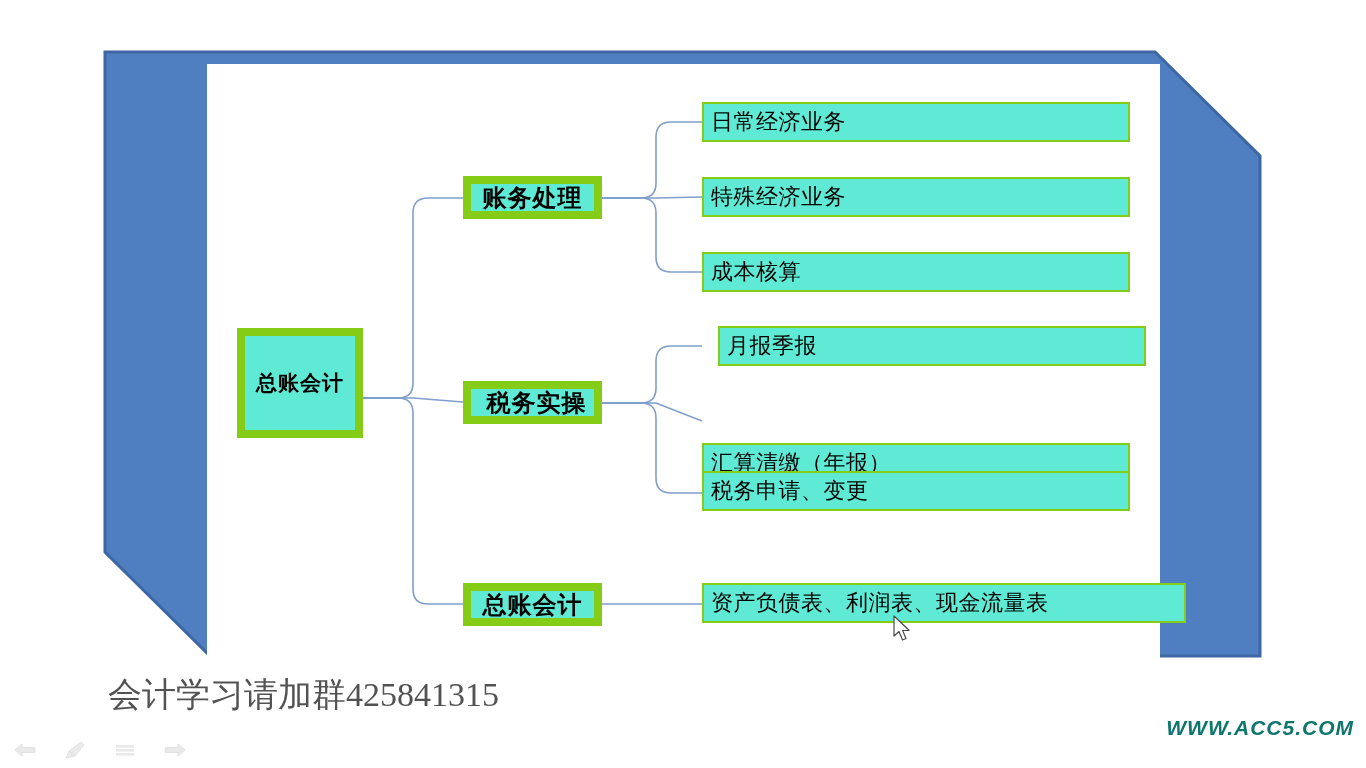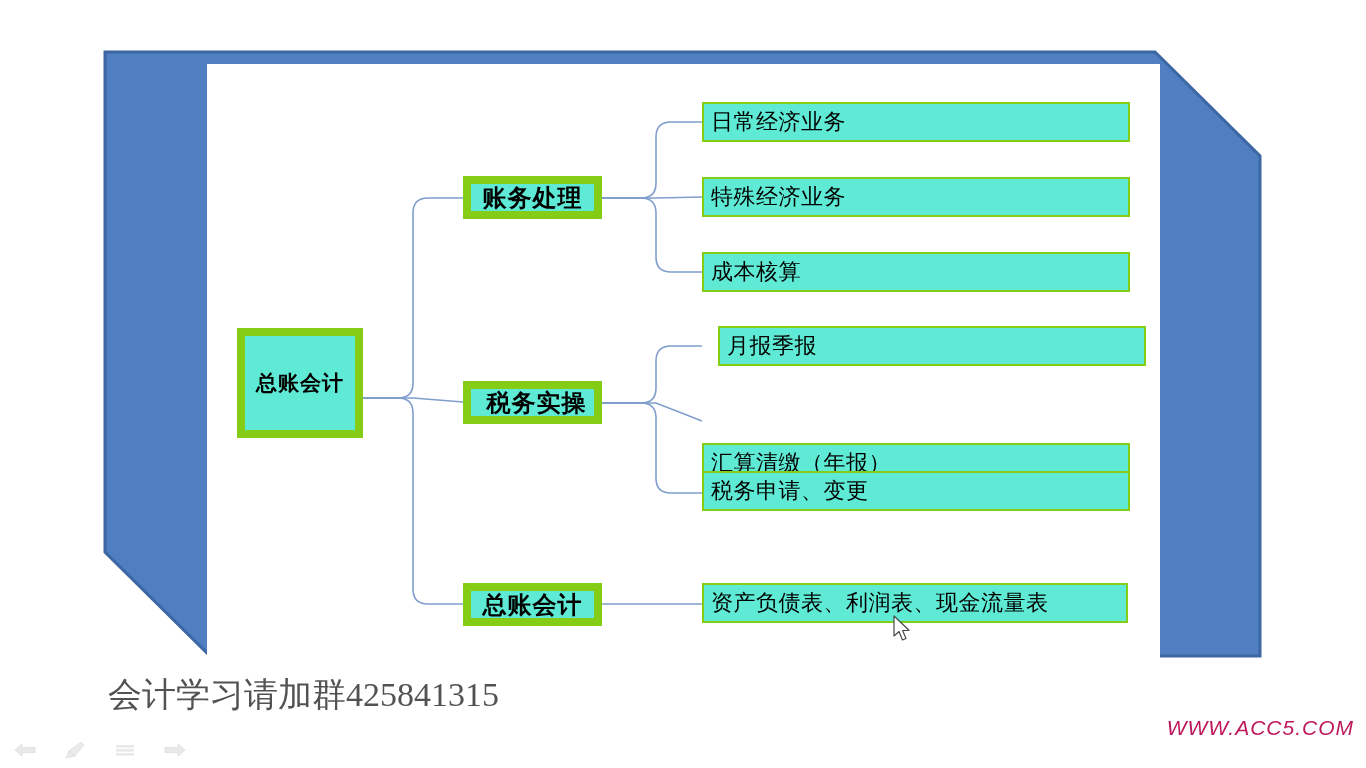--- a/index.html
+++ b/index.html
@@ -92,21 +92,21 @@
     font-weight: normal;
     letter-spacing: 0.5px;
     border-width: 2px;
   }
   #node-leaf-0 { top: 102px; }
   #node-leaf-1 { top: 177px; }
   #node-leaf-2 { top: 252px; }
   #node-leaf-3 { top: 326px; margin-left: 16px; }
   #node-leaf-4 { top: 423px; margin-top: 20px; }
   #node-leaf-5 { top: 471px; font-family: Liberation Serif, serif; }
-  #node-leaf-6 { top: 583px; width: 426px; }
+  #node-leaf-6 { top: 583px; width: 484px; }
 
   
   #watermark-text {
     position: absolute;
     left: 60px;
     top: 672px;
     font-family: "Liberation Serif", "DejaVu Serif", serif;
     font-size: 34px;
     color: #3b3b3b;
     white-space: nowrap;
@@ -134,24 +134,24 @@
     color: #21a06b;
     white-space: nowrap;
     text-shadow: 1px 1px 0 #0e7a50;
   }
   #brand-logo-url {
     position: absolute;
     right: 4px;
     top: 54px;
     font-family: "Liberation Sans", "DejaVu Sans", sans-serif;
     font-size: 21px;
-    font-weight: normal;
+    font-weight: bold;
     font-style: italic;
     letter-spacing: 1px;
-    color: #be185d;
+    color: #0f766e;
     white-space: nowrap;
   }
 
   
   #player-toolbar {
     position: absolute;
     left: 14px;
     top: 736px;
     width: 180px;
     height: 28px;

